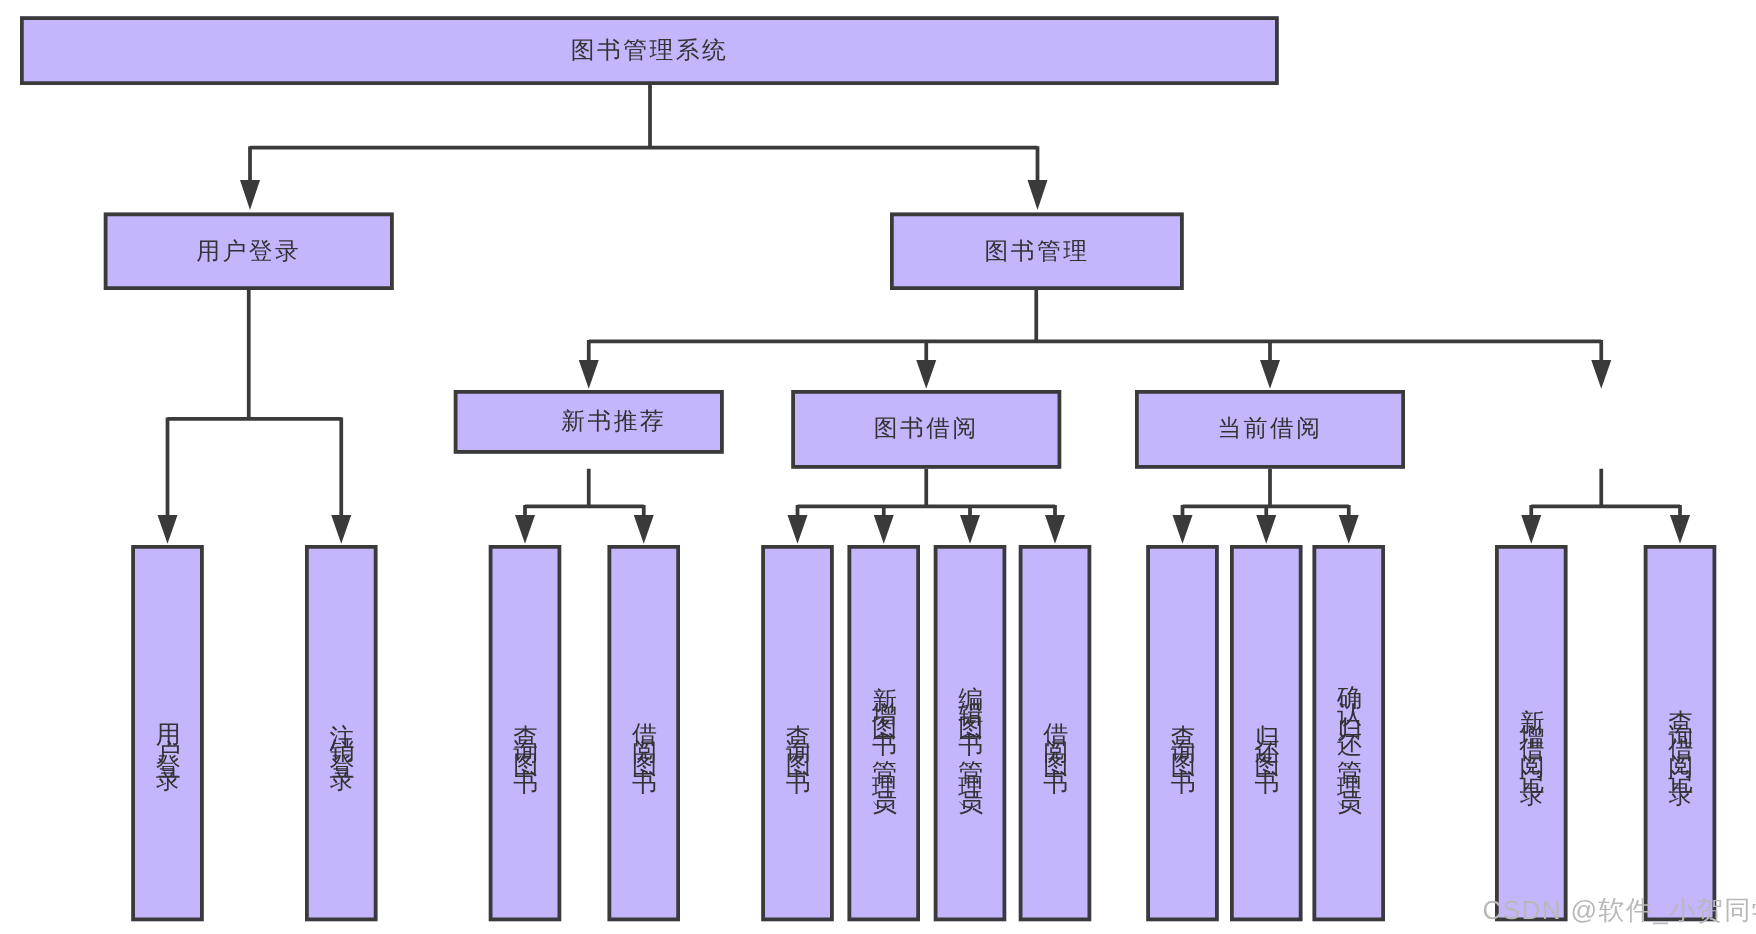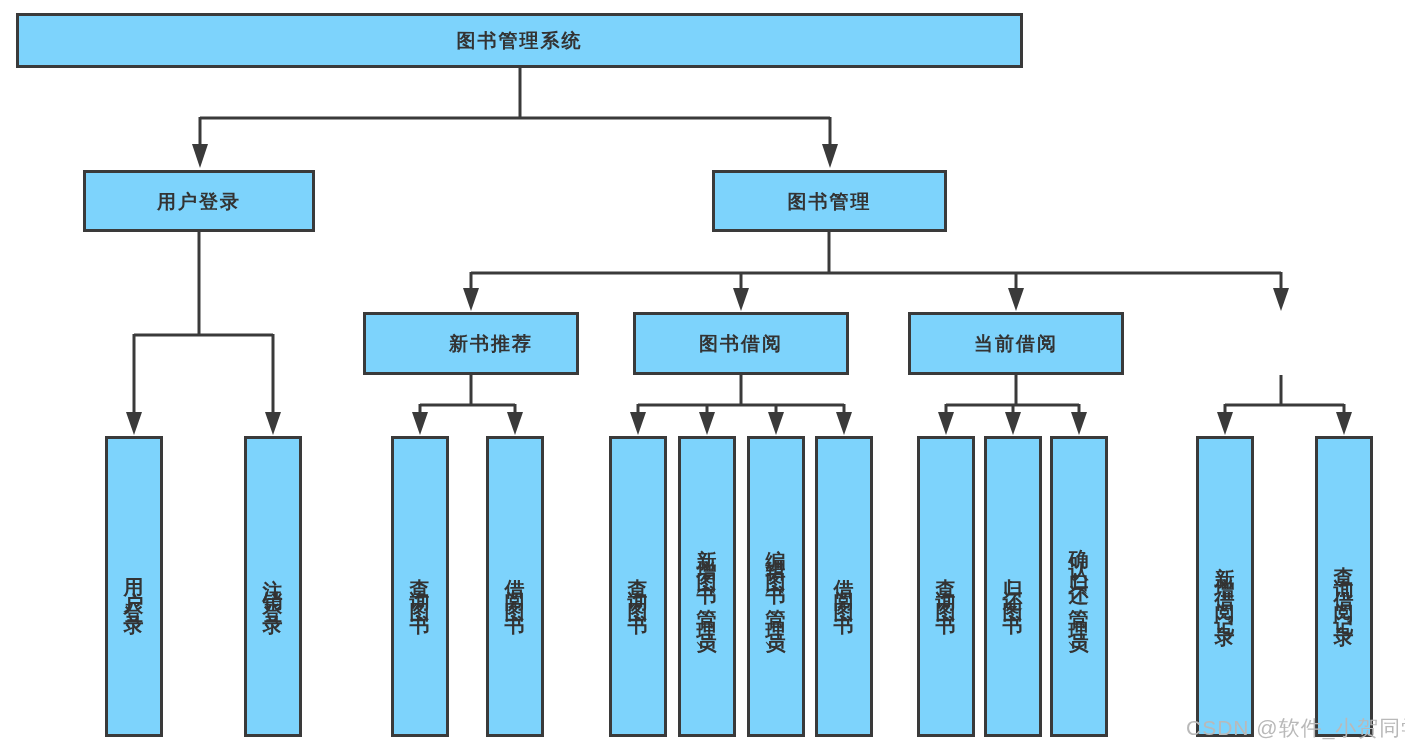--- a/index.html
+++ b/index.html
@@ -3,23 +3,23 @@
 <meta charset="utf-8">
 <style>
   html,body{margin:0;padding:0;background:#ffffff;}
   body{
     width:1405px;height:747px;position:relative;overflow:hidden;
     font-family:"Liberation Sans","DejaVu Sans",sans-serif;
   }
   #stage{position:absolute;left:0;top:0;width:1405px;height:747px;}
   svg.connectors{position:absolute;left:0;top:0;z-index:0;}
   .node{
-    position:absolute;box-sizing:border-box;background:#7dd3fc;
+    position:absolute;box-sizing:border-box;background:#c4b5fd;
     border:3px solid #3a3a3a;color:#333333;z-index:1;
-    display:flex;align-items:center;justify-content:center;font-weight:bold;
+    display:flex;align-items:center;justify-content:center;
   }
   .hnode{font-size:19px;letter-spacing:2px;line-height:1;}
   .vnode{
     font-size:20px;line-height:1;
     writing-mode:vertical-rl;text-orientation:mixed;
     letter-spacing:12px;
   }
   .watermark{
     position:absolute;z-index:5;color:#b9b9b9;font-size:21px;
     letter-spacing:1px;white-space:nowrap;
@@ -103,21 +103,21 @@
     <span>图书管理系统</span>
   </div>
 
   <div class="node hnode" style="left:83px;top:170px;width:232px;height:62px;">
     <span>用户登录</span>
   </div>
   <div class="node hnode" style="left:712px;top:170px;width:235px;height:62px;">
     <span>图书管理</span>
   </div>
 
-  <div class="node hnode" style="left:363px;top:312px;width:216px;height:63px;padding-left:40px;">
+  <div class="node hnode" style="left:363px;top:312px;width:216px;height:51px;padding-left:40px;">
     <span>新书推荐</span>
   </div>
   <div class="node hnode" style="left:633px;top:312px;width:216px;height:63px;">
     <span>图书借阅</span>
   </div>
   <div class="node hnode" style="left:908px;top:312px;width:216px;height:63px;">
     <span>当前借阅</span>
   </div>
 
   <div class="node vnode" style="left:105px;top:436px;width:58px;height:301px;">

